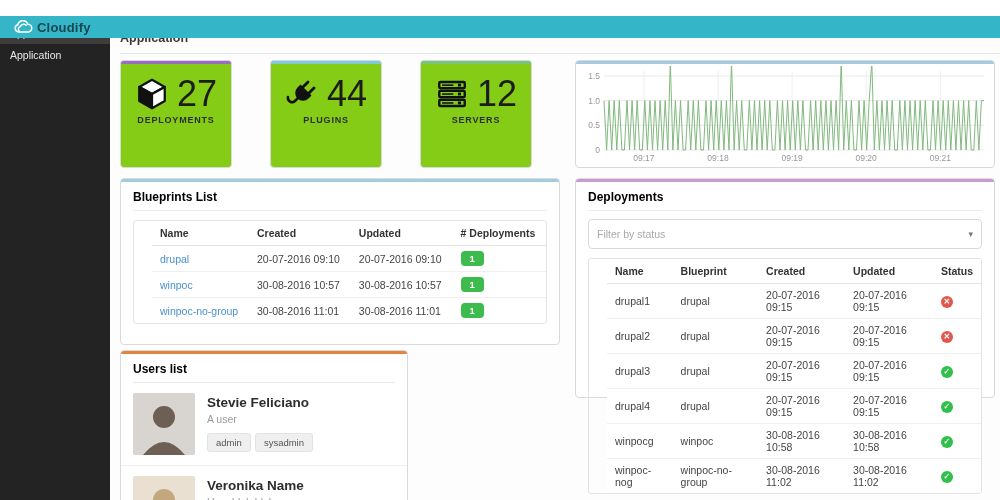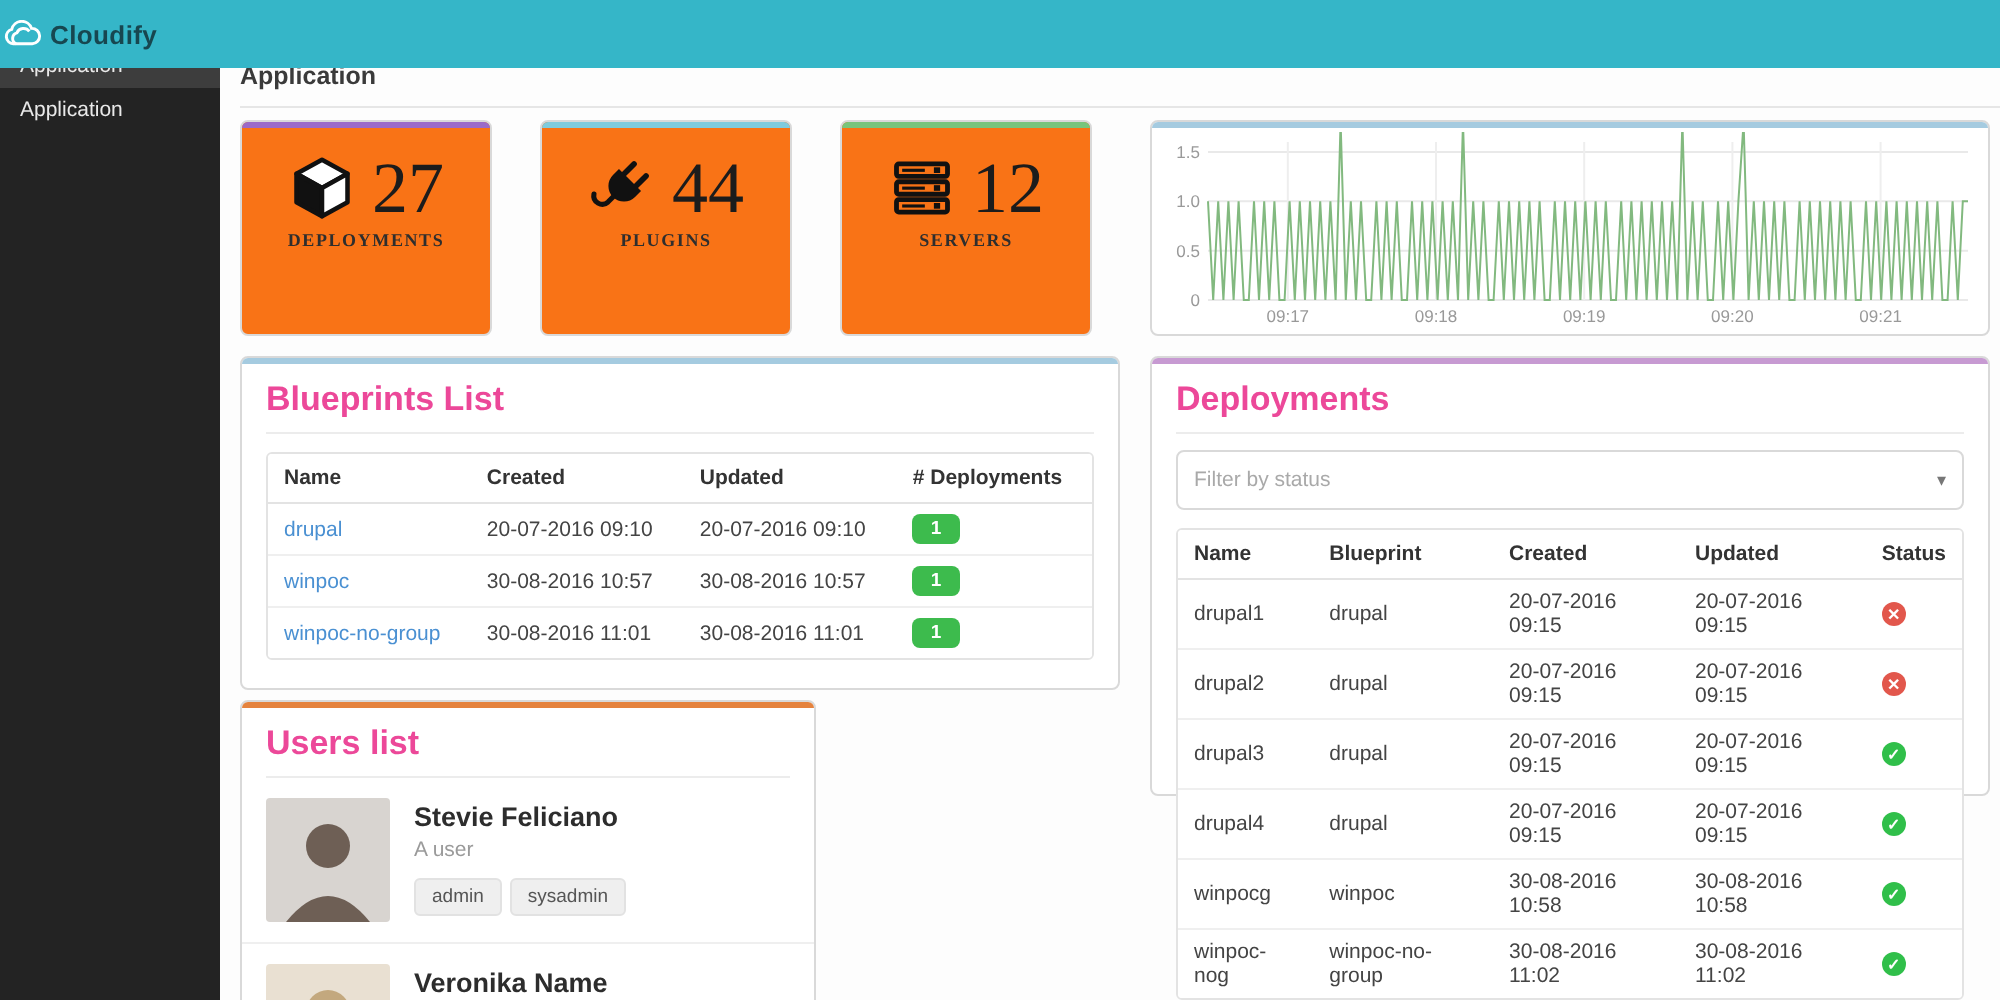--- a/index.html
+++ b/index.html
@@ -1,51 +1,51 @@
 <!DOCTYPE html>
 <html><head>
 <meta charset="utf-8">
 <style>
   * { margin:0; padding:0; box-sizing:border-box; }
   html,body { width:1000px; height:500px; overflow:hidden; }
   body { font-family:"Liberation Sans", sans-serif; background:#fff; position:relative; color:#333; }
 
   
-  .header { position:absolute; top:0; left:0; right:0; height:34px; background:#35b6c8; display:flex; align-items:center; padding-left:0; z-index:5; }
+  .header { position:absolute; top:16px; left:0; right:0; height:22px; background:#35b6c8; display:flex; align-items:center; padding-left:12px; z-index:5; }
   .brand { display:flex; align-items:center; gap:3px; cursor:pointer; }
   .brand-text { color:#174750; font-size:13px; font-weight:700; letter-spacing:.2px; }
 
   
   .sidebar { position:absolute; top:22px; left:0; bottom:0; width:110px; background:#232323; z-index:4; }
   .side-item { height:22px; line-height:22px; padding-left:10px; font-size:10.5px; color:#e9e9e9; cursor:pointer; }
   .side-item.active { background:#3d3d3d; }
 
   
   .main { position:absolute; top:22px; left:110px; right:0; bottom:0; background:#fdfdfd; }
   .page-title { position:absolute; top:9px; left:10px; font-size:12.5px; font-weight:700; color:#3a3a3a; }
   .title-divider { position:absolute; top:31px; left:10px; right:0; height:1px; background:#e6e6e6; }
 
   .panel { position:absolute; background:#fff; border:1px solid #d9d9d9; border-radius:4px; }
   .panel .accent { height:3px; border-radius:3px 3px 0 0; }
-  .panel-title { font-size:17px; font-weight:700; color:#ec4899; padding:8px 12px 6px 12px; }
+  .panel-title { font-size:12px; font-weight:700; color:#000000; padding:8px 12px 6px 12px; }
   .panel-title-divider { height:1px; background:#ececec; margin:0 12px; }
 
   
-  .stat-card { position:absolute; width:126px; height:108px; background:#f97316; border:1px solid #d9d9d9; border-radius:4px;font-family:Liberation Serif, serif; }
+  .stat-card { position:absolute; width:112px; height:108px; background:#84cc16; border:1px solid #d9d9d9; border-radius:4px; }
   .stat-body { display:flex; align-items:center; justify-content:center; gap:8px; margin-top:12px; }
   .stat-value { font-size:36px; font-weight:300; color:#1c1c1c; line-height:1; }
   .stat-label { text-align:center; font-size:9px; font-weight:700; letter-spacing:.8px; color:#2e2e2e; margin-top:3px; }
 
   
   .chart-card { left:465px; top:38px; width:420px; height:108px; }
   .chart-wrap { padding:2px 2px 0 2px; }
 
   
   table { border-collapse:collapse; width:100%; font-size:10.5px; }
-  .tbl-wrap { margin:9px 12px 0 12px; border:1px solid #e3e3e3; border-radius:3px; overflow:hidden; }
+  .tbl-wrap { margin:9px 12px 0 12px; border:1px solid #e3e3e3; border-radius:3px; overflow:hidden;padding-left:18px; }
   th { text-align:left; font-size:10.5px; font-weight:700; color:#333; padding:6px 8px; border-bottom:1px solid #e3e3e3; background:#fff; }
   td { padding:5px 8px; border-bottom:1px solid #efefef; color:#444; background:#fff; }
   tr:last-child td { border-bottom:none; }
   a.blueprint-link { color:#4a90d2; text-decoration:none; cursor:pointer; }
   .count-badge { display:inline-block; background:#3dbb4d; color:#fff; font-size:9.5px; font-weight:700; border-radius:4px; padding:2px 9px; }
   .status-dot { display:inline-flex; width:12px; height:12px; border-radius:50%; color:#fff; font-size:8px; align-items:center; justify-content:center; font-weight:700; }
   .status-dot.ok { background:#30bf4a; }
   .status-dot.error { background:#e2574c; }
 
   

